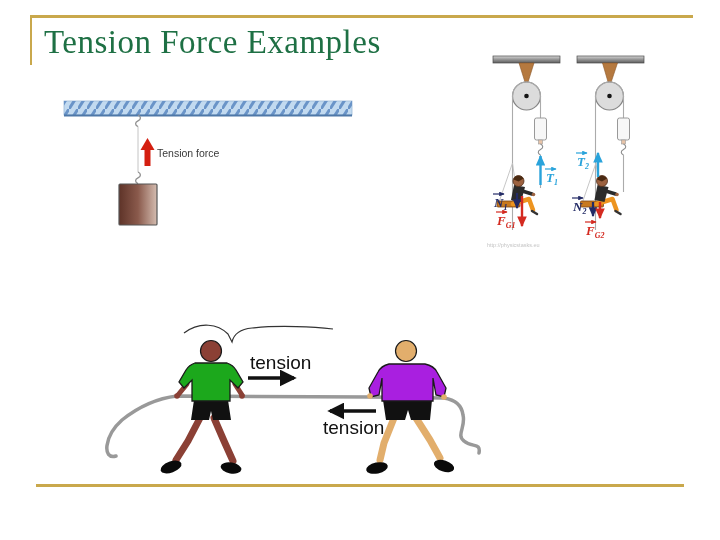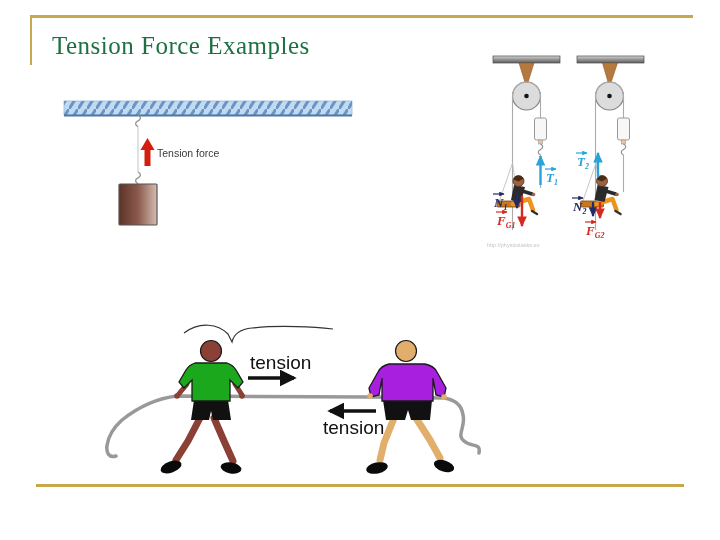--- a/index.html
+++ b/index.html
@@ -4,23 +4,23 @@
 <style>
   html,body { margin:0; padding:0; background:#fff; }
   .slide {
     position:relative; width:720px; height:540px; background:#FFFFFF;
     overflow:hidden; font-family:"Liberation Sans", sans-serif;
   }
   .accent-top    { position:absolute; left:30px;  top:15px;  width:663px; height:3px;  background:#C9A84C; }
   .accent-left   { position:absolute; left:30px;  top:15px;  width:2px;   height:50px; background:#C9A84C; }
   .accent-bottom { position:absolute; left:36px;  top:484px; width:648px; height:3px;  background:#C9A84C; }
   .title {
-    position:absolute; left:44px; top:24px; margin:8px;
+    position:absolute; left:44px; top:24px; margin:0;
     font-family:"Liberation Serif","DejaVu Serif",serif;
-    font-size:25px; font-weight:400; color:#1E7044; letter-spacing:0.5px;
+    font-size:33px; font-weight:400; color:#1E7044; letter-spacing:0.5px;
     white-space:nowrap;
   }
   .fig { position:absolute; }
   #fig-hanging-mass { left:60px;  top:95px;  }
   #fig-pulleys      { left:485px; top:40px;  }
   #fig-tug-of-war   { left:100px; top:308px; }
   svg text { font-family:"Liberation Sans", sans-serif; }
   svg .veclbl { font-family:"Liberation Serif","DejaVu Serif",serif; font-style:italic; font-weight:bold; font-size:13px; }
   svg .vecsub { font-size:8px; }
   svg .smalllabel { font-size:10.5px; fill:#3A3A3A; }

